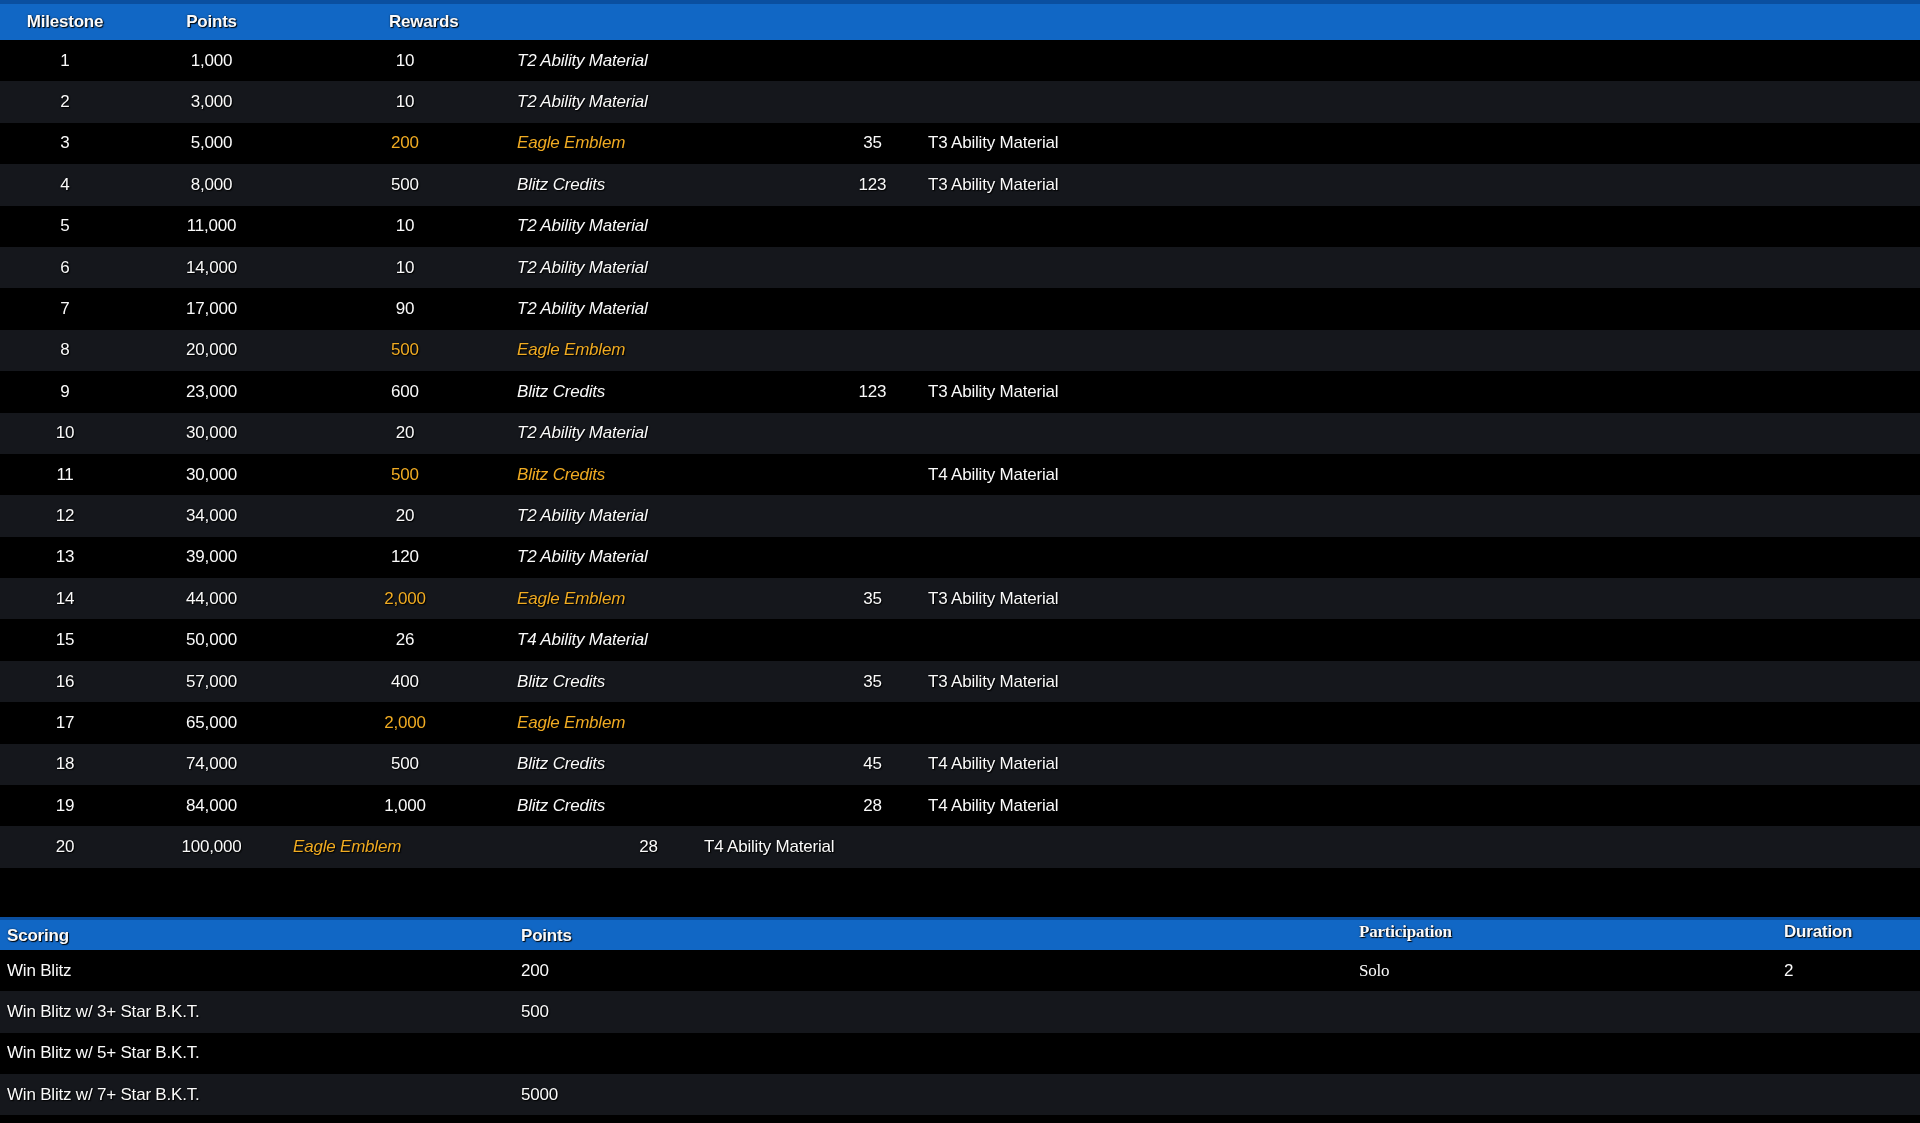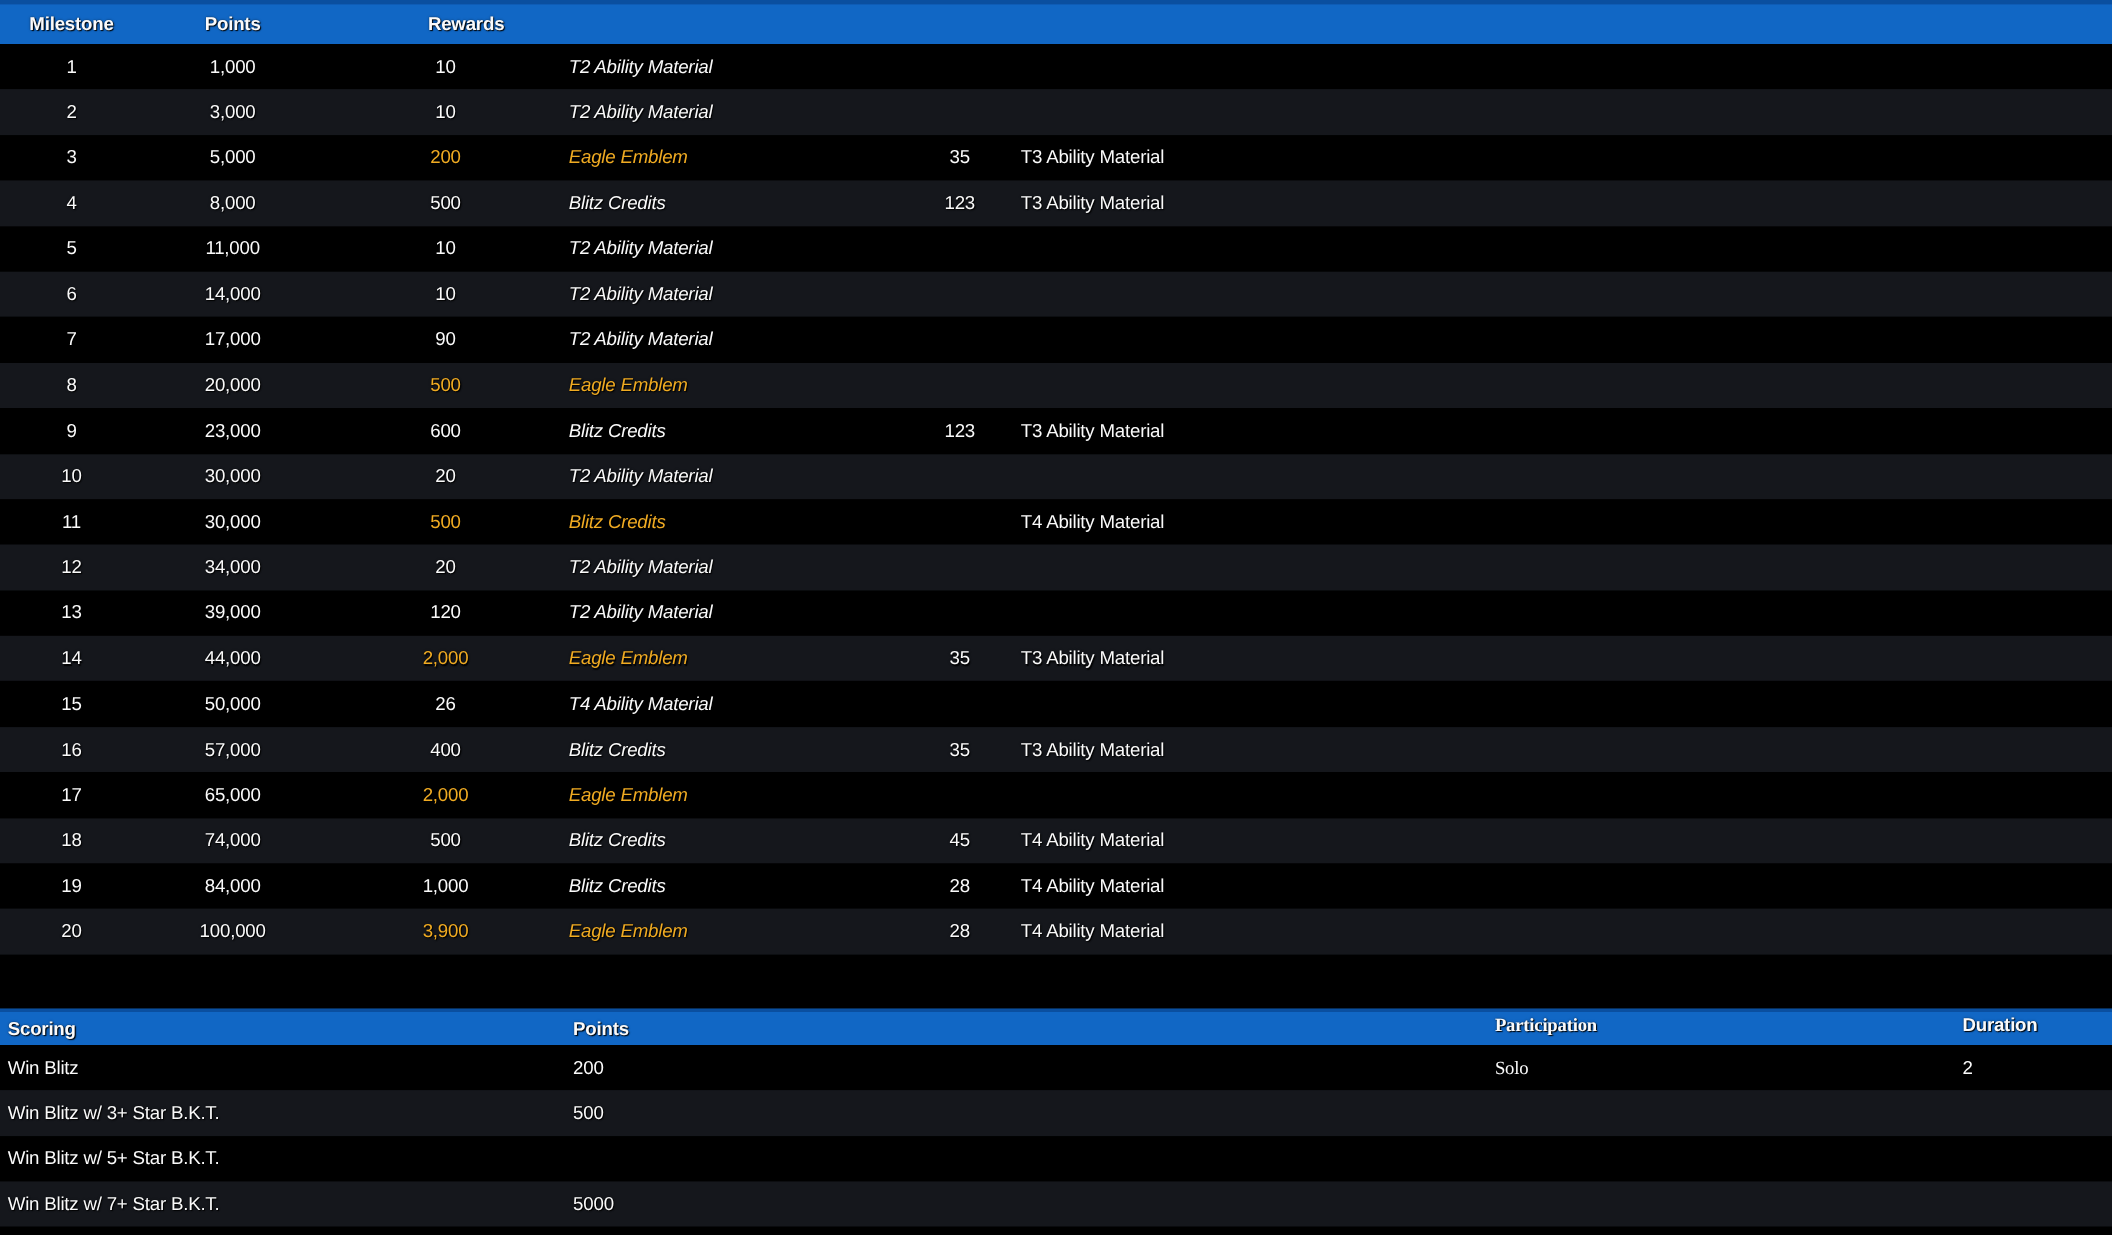--- a/index.html
+++ b/index.html
@@ -211,21 +211,20 @@
     <div class="cell center m-c1">19</div>
     <div class="cell center m-c2">84,000</div>
     <div class="cell center m-c3 gold-target">1,000</div>
     <div class="cell left m-c4 gold-target">Blitz Credits</div>
     <div class="cell center m-c5">28</div>
     <div class="cell left m-c6">T4 Ability Material</div>
   </div>
         <div class="row txt alt gold">
     <div class="cell center m-c1">20</div>
     <div class="cell center m-c2">100,000</div>
-    <div class="cell center m-c3 gold-target">3,900</div>
     <div class="cell left m-c4 gold-target">Eagle Emblem</div>
     <div class="cell center m-c5">28</div>
     <div class="cell left m-c6">T4 Ability Material</div>
   </div>
       </div>
   </section>
 
   <div class="table-gap"></div>
 
   <section class="scoring">

